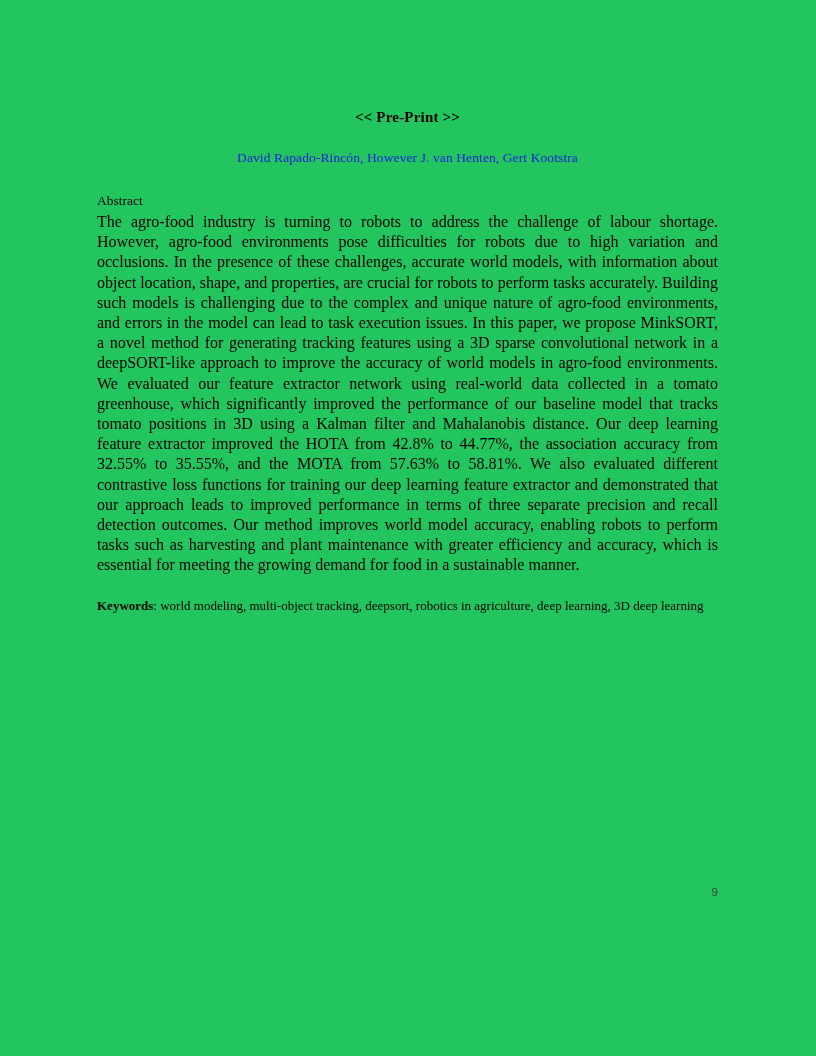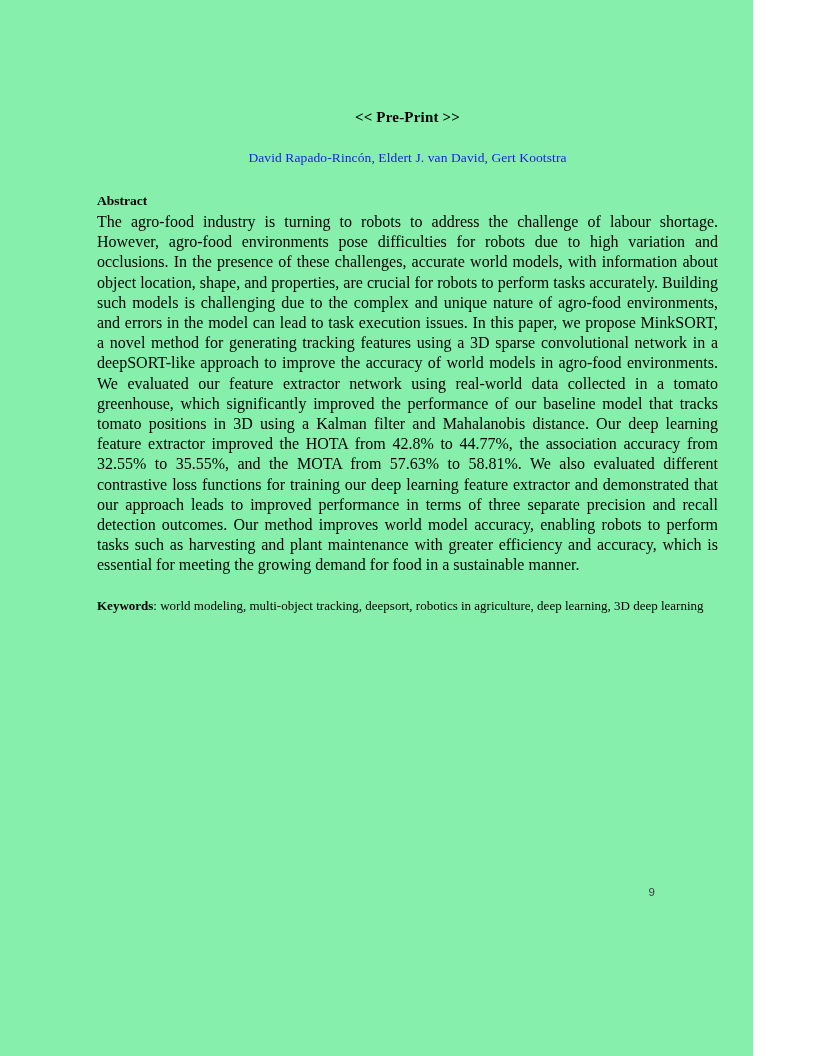--- a/index.html
+++ b/index.html
@@ -2,23 +2,23 @@
 <html><head>
 <meta charset="utf-8">
 <style>
   html, body {
     margin: 0;
     padding: 0;
     background: #ffffff;
   }
   .page {
     position: relative;
-    width: 753px;
+    width: 816px;
     height: 1056px;
-    background: #86efac;
+    background: #22c55e;
     overflow: hidden;
     font-family: "Liberation Serif", "DejaVu Serif", serif;
     color: #000000;
   }
   .content {
     position: absolute;
     left: 97px;
     top: 0;
     width: 621px;
   }
@@ -40,21 +40,21 @@
   }
   .authors-line {
     text-align: center;
     font-size: 13.5px;
     color: #1c1ce0;
     margin-top: 22px;
     line-height: 18px;
     letter-spacing: 0.1px;
   }
   .abstract-heading {
-    font-weight: bold;
+    font-weight: normal;
     font-size: 13.5px;
     margin-top: 25px;
     line-height: 18px;
   }
   .abstract-body {
     font-size: 16px;
     line-height: 20.2px;
     text-align: justify;
     text-justify: inter-word;
     margin-top: 2px;
@@ -82,21 +82,21 @@
 </style>
 </head>
 <body>
 
 <div class="page">
   <div class="content">
 
     <div class="preprint-line">&lt;&lt; Pre-Print &gt;&gt;</div>
 
 
-    <div class="authors-line">David Rapado-Rincón, Eldert J. van David, Gert Kootstra</div>
+    <div class="authors-line">David Rapado-Rincón, However J. van Henten, Gert Kootstra</div>
 
     <div class="abstract-heading">Abstract</div>
 
     <p class="abstract-body">The agro-food industry is turning to robots to address the challenge of labour shortage. However, agro-food environments pose difficulties for robots due to high variation and occlusions. In the presence of these challenges, accurate world models, with information about object location, shape, and properties, are crucial for robots to perform tasks accurately. Building such models is challenging due to the complex and unique nature of agro-food environments, and errors in the model can lead to task execution issues. In this paper, we propose MinkSORT, a novel method for generating tracking features using a 3D sparse convolutional network in a deepSORT-like approach to improve the accuracy of world models in agro-food environments. We evaluated our feature extractor network using real-world data collected in a tomato greenhouse, which significantly improved the performance of our baseline model that tracks tomato positions in 3D using a Kalman filter and Mahalanobis distance. Our deep learning feature extractor improved the HOTA from 42.8% to 44.77%, the association accuracy from 32.55% to 35.55%, and the MOTA from 57.63% to 58.81%. We also evaluated different contrastive loss functions for training our deep learning feature extractor and demonstrated that our approach leads to improved performance in terms of three separate precision and recall detection outcomes. Our method improves world model accuracy, enabling robots to perform tasks such as harvesting and plant maintenance with greater efficiency and accuracy, which is essential for meeting the growing demand for food in a sustainable manner.</p>
 
     <p class="keywords-block">
       <span class="keywords-label">Keywords</span><span>: </span><span>world modeling, multi-object tracking, deepsort, robotics in agriculture, deep learning, 3D deep learning</span>
     </p>
 
   </div>

